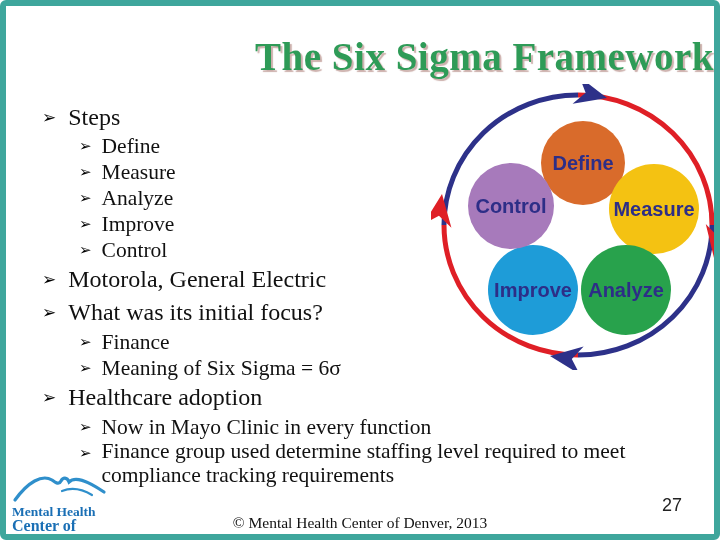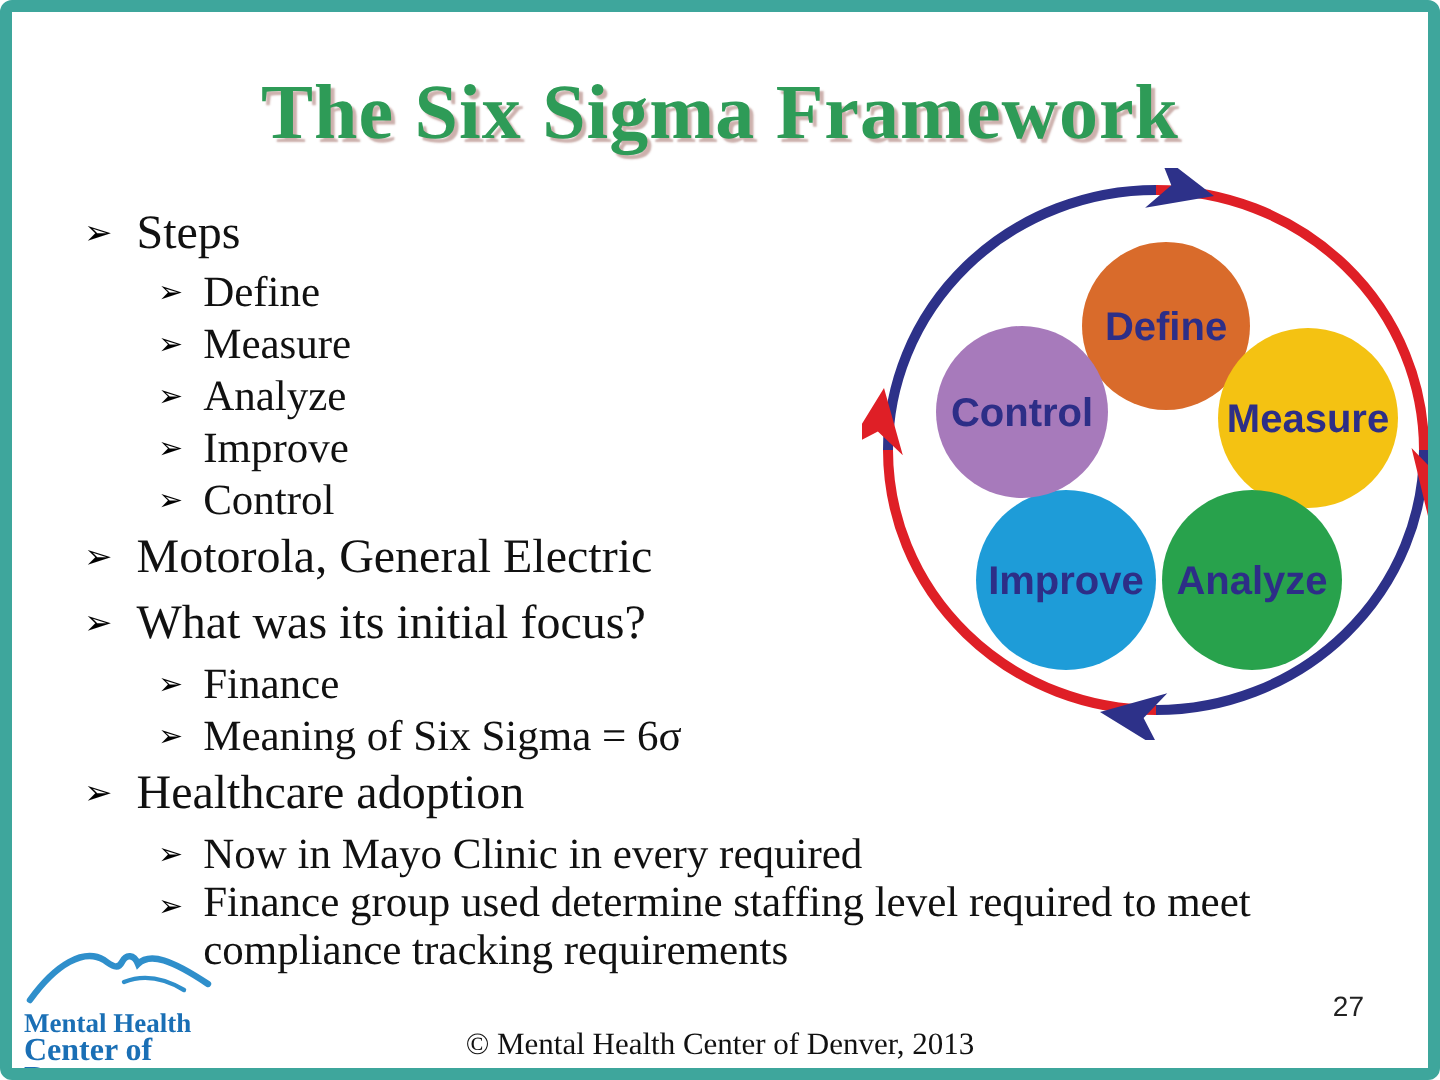--- a/index.html
+++ b/index.html
@@ -12,21 +12,21 @@
     background: #ffffff;
     border: 6px solid #3EA69C;
     border-radius: 6px;
     overflow: hidden;
   }
 
   
   .title {
     position: absolute;
     top: 28px; left: 0; width: 100%;
-    text-align: center;
+    text-align: right;
     font-size: 39px;
     font-weight: bold;
     color: #2E9B57;
     letter-spacing: 0.5px;
     text-shadow: 2px 2px 1px rgba(141, 79, 70, 0.45);
   }
 
   
   .bullets {
     position: absolute;
@@ -67,21 +67,21 @@
   .logo .rule { width: 96px; height: 2px; background: #1A6FB5; margin-top: 3px; }
 
   
   .footer {
     position: absolute; left: 0; top: 508px; width: 100%;
     text-align: center; font-size: 15.5px; color: #111;
   }
   .pagenum {
     position: absolute; right: 32px; top: 489px;
     font-family: "Liberation Sans", sans-serif;
-    font-size: 14px; color: #222;
+    font-size: 18px; color: #222;
   }
 </style>
 </head>
 <body>
 
 <div class="slide">
 
   <div class="title">The Six Sigma Framework</div>
 
   <div class="bullets">
@@ -124,21 +124,21 @@
     <div class="row lv2">
       <span class="glyph">➢</span>
       <span class="txt">Meaning of Six Sigma = 6σ</span>
     </div>
     <div class="row lv1 sp">
       <span class="glyph">➢</span>
       <span class="txt">Healthcare adoption</span>
     </div>
     <div class="row lv2">
       <span class="glyph">➢</span>
-      <span class="txt">Now in Mayo Clinic in every required</span>
+      <span class="txt">Now in Mayo Clinic in every function</span>
     </div>
     <div class="row lv2 wrap">
       <span class="glyph">➢</span>
       <span class="txt">Finance group used determine staffing level required to meet compliance tracking requirements</span>
     </div>
   </div>
 
   <svg class="diagram" viewBox="0 0 292 286" width="292" height="286">
 
     <path d="M 13 141 A 134 130 0 0 1 147 11" fill="none" stroke="#2D3189" stroke-width="5"></path>

